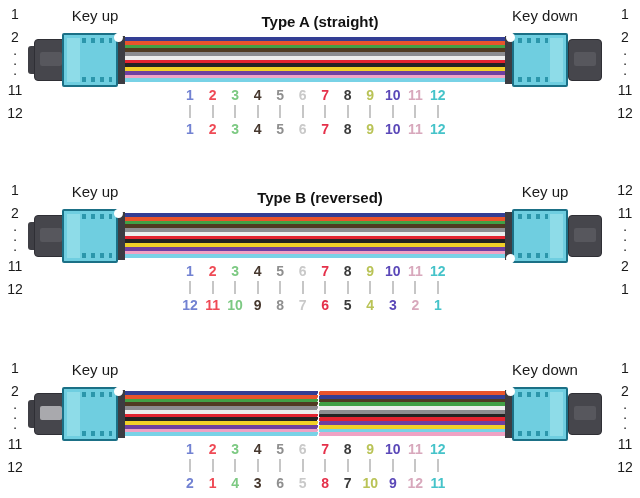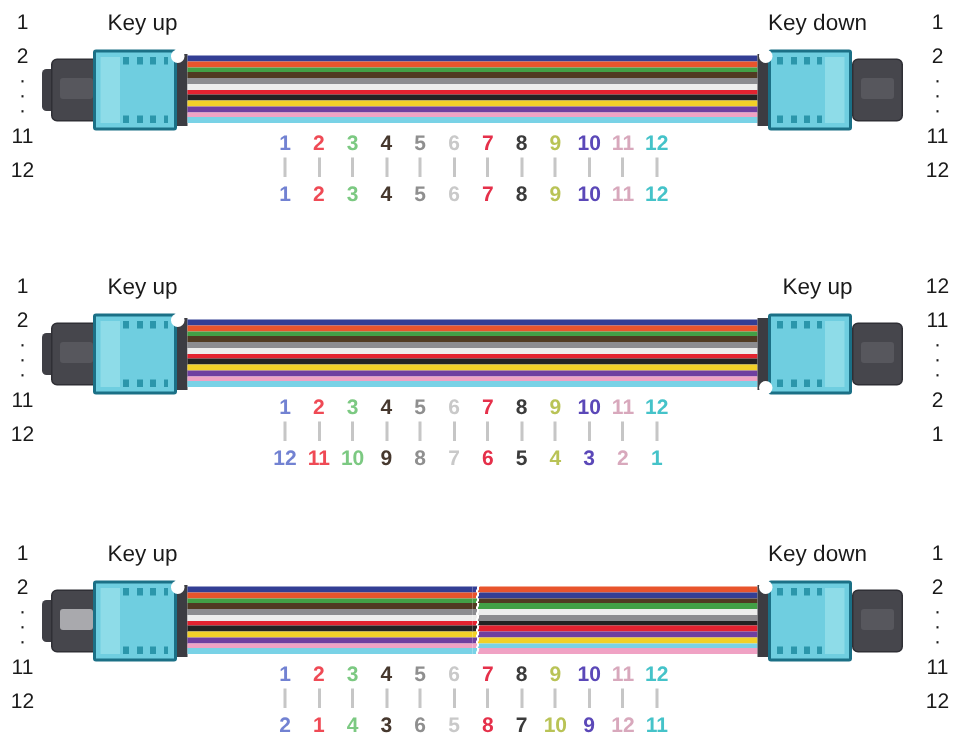--- a/index.html
+++ b/index.html
@@ -57,20 +57,21 @@
   <div class="margin margin-left">
       <div class="m-item" style="top: 6px;">1</div>
       <div class="m-item" style="top: 29px;">2</div>
       <div class="m-item" style="top: 45px;">·</div>
       <div class="m-item" style="top: 55px;">·</div>
       <div class="m-item" style="top: 65px;">·</div>
       <div class="m-item" style="top: 82px;">11</div>
       <div class="m-item" style="top: 105px;">12</div>
     </div>
   <div class="key-label key-left">Key up</div>
+  <div class="title">Type A (straight)</div>
   <div class="key-label key-right">Key down</div>
   <div class="conn conn-left">
     <div class="c-cap"></div>
     <div class="c-boot"></div>
     <div class="c-tab" style="background: rgb(87, 87, 93);"></div>
     <div class="c-body">
       <div class="c-band"></div>
       <div class="c-ticks top"></div>
       <div class="c-ticks bot"></div>
     </div>
@@ -182,20 +183,21 @@
   <div class="margin margin-left">
       <div class="m-item" style="top: 6px;">1</div>
       <div class="m-item" style="top: 29px;">2</div>
       <div class="m-item" style="top: 45px;">·</div>
       <div class="m-item" style="top: 55px;">·</div>
       <div class="m-item" style="top: 65px;">·</div>
       <div class="m-item" style="top: 82px;">11</div>
       <div class="m-item" style="top: 105px;">12</div>
     </div>
   <div class="key-label key-left">Key up</div>
+  <div class="title">Type B (reversed)</div>
   <div class="key-label key-right">Key up</div>
   <div class="conn conn-left">
     <div class="c-cap"></div>
     <div class="c-boot"></div>
     <div class="c-tab" style="background: rgb(87, 87, 93);"></div>
     <div class="c-body">
       <div class="c-band"></div>
       <div class="c-ticks top"></div>
       <div class="c-ticks bot"></div>
     </div>

